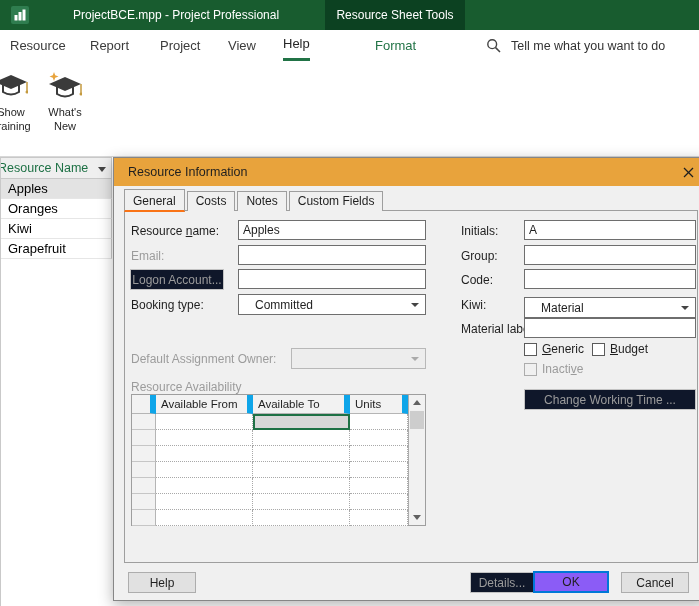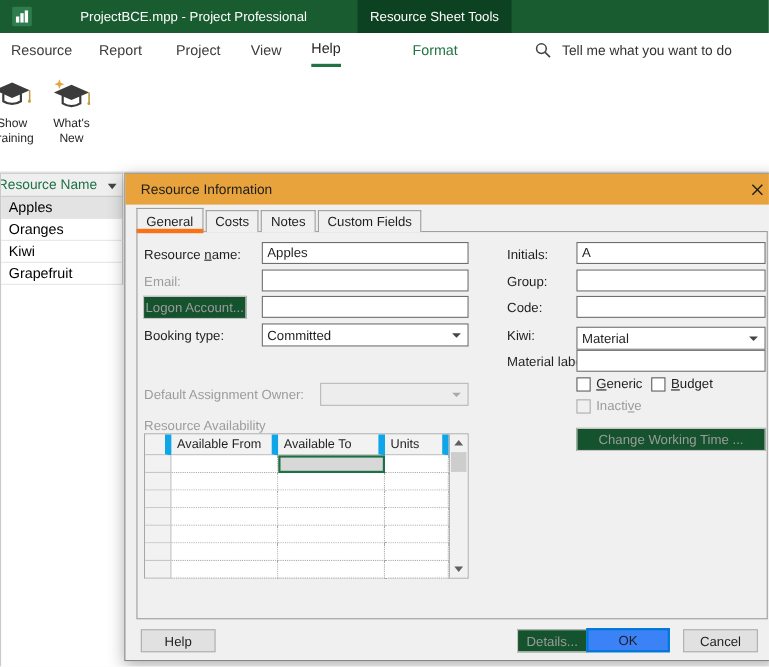--- a/index.html
+++ b/index.html
@@ -46,39 +46,39 @@
   
   .dialog { position:absolute; left:113px; top:157px; width:594px; height:444px; background:#F0F0F0;
             border:1px solid #868686; box-shadow:0 4px 14px rgba(0,0,0,.3); }
   .dlg-title { position:absolute; left:0; top:0; width:100%; height:28px; background:#E8A33C; display:flex; align-items:center; }
   .dlg-title-text { margin-left:14px; font-size:12.5px; color:#1f1f1f; }
   .dlg-close { position:absolute; left:554px; top:0; width:40px; height:28px; display:flex; align-items:center; justify-content:center; cursor:default; }
 
   .dlg-tabs { position:absolute; left:10px; top:31px; height:22px; display:flex; z-index:3; }
   .dtab { height:20px; margin-top:2px; padding:2px 8px 0 8px; font-size:12px; color:#1f1f1f;
           background:#F0F0F0; border:1px solid #9E9E9E; border-bottom:none; margin-right:2px; white-space:nowrap; }
-  .dtab.active { height:23px; margin-top:0; padding-top:4px; border-bottom:4px solid #f97316; position:relative; top:0; }
+  .dtab.active { height:23px; margin-top:0; padding-top:4px; border-bottom:2px solid #f97316; position:relative; top:0; }
 
   .dlg-panel { position:absolute; left:10px; top:52px; width:574px; height:353px; border:1px solid #9E9E9E; background:#F0F0F0; z-index:1; }
 
   .lbl { position:absolute; font-size:12px; color:#1f1f1f; white-space:nowrap; z-index:2; }
   .lbl.dis { color:#9C9C9C; }
   .tb { position:absolute; height:20px; background:#fff; border:1px solid #6E6E6E; font-size:12px;
         padding:0 4px; color:#1f1f1f; z-index:2; font-family:"Liberation Sans", sans-serif; }
   .combo { position:absolute; height:21px; background:#fff; border:1px solid #6E6E6E; font-size:12px;
-           color:#1f1f1f; display:flex; align-items:center; padding-left:4px; z-index:2; }
+           color:#1f1f1f; display:flex; align-items:center; padding-left:16px; z-index:2; }
   .combo .chev { position:absolute; right:6px; top:8px; width:0; height:0;
                  border-left:4px solid transparent; border-right:4px solid transparent; border-top:4px solid #444; }
   .combo.dis { background:#EDEDED; border-color:#B8B8B8; }
   .combo.dis .chev { border-top-color:#AAA; }
 
   .btn { position:absolute; height:21px; background:#E1E1E1; border:1px solid #ADADAD; font-size:12px;
          color:#1f1f1f; display:flex; align-items:center; justify-content:center; z-index:2; cursor:default; }
-  .btn.dis { background:#14532d; border-color:#C3C3C3; color:#9B9B9B; }
-  .btn.default { border:2px solid #0078D7; background:#3b82f6; }
+  .btn.dis { background:#0f172a; border-color:#C3C3C3; color:#9B9B9B; }
+  .btn.default { border:2px solid #0078D7; background:#8b5cf6; }
 
   .cb { position:absolute; display:flex; align-items:center; font-size:12px; color:#1f1f1f; z-index:2; }
   .cbbox { width:13px; height:13px; background:#fff; border:1px solid #5A5A5A; margin-right:5px; }
   .cb.dis { color:#9B9B9B; }
   .cb.dis .cbbox { border-color:#ACACAC; background:#F0F0F0; }
 
   
   .grid { position:absolute; left:17px; top:236px; width:295px; height:132px; border:1px solid #9E9E9E; background:#fff; z-index:2; }
   .g-header { display:flex; height:19px; }
   .g-hcell { background:#F2F2F2; border-right:6px solid #0ea5e9; border-bottom:1px solid #B5B5B5;

